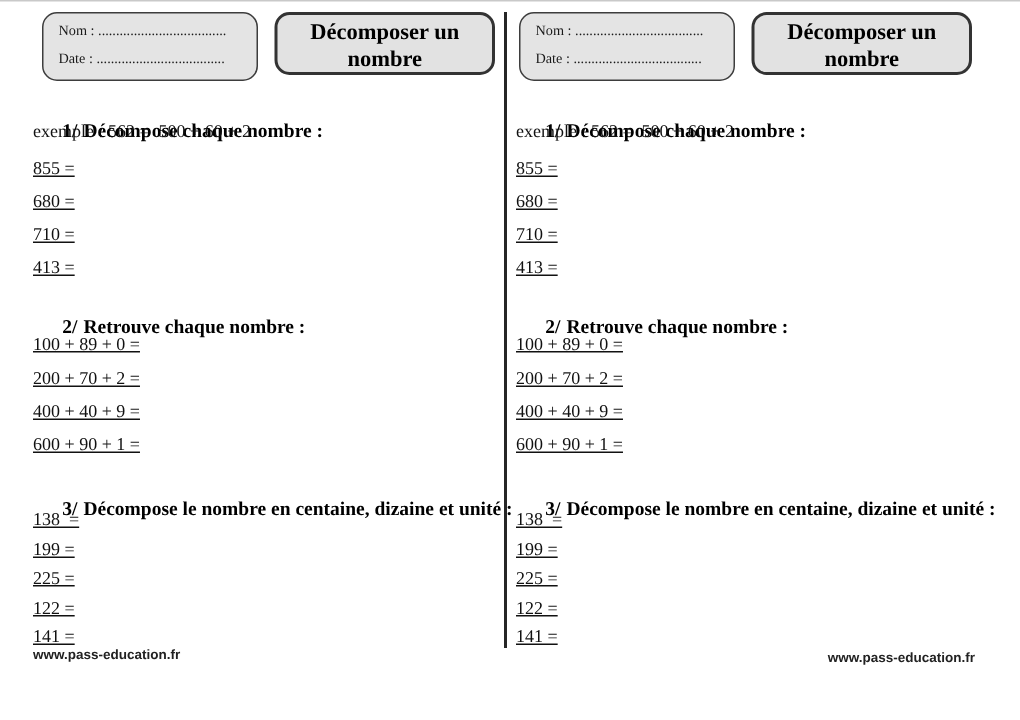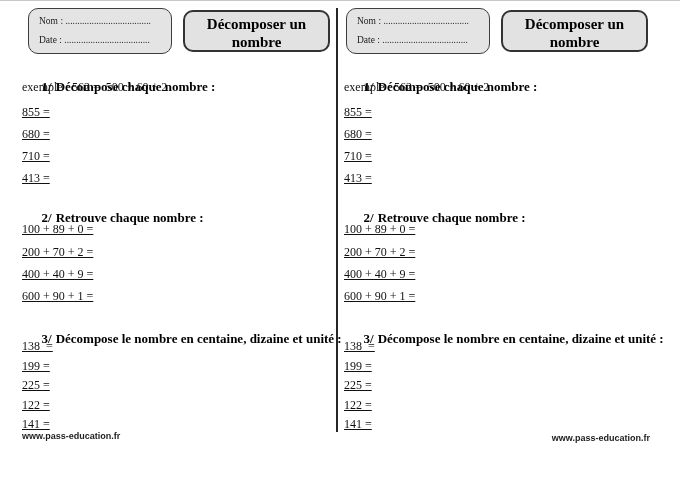--- a/index.html
+++ b/index.html
@@ -7,21 +7,21 @@
     position:relative;width:680px;height:480px;background:#ffffff;
     overflow:hidden;font-family:"Liberation Serif", serif;color:#111;
   }
   .topline{position:absolute;top:0;left:0;width:680px;height:1px;background:#c9c9c9;}
   .divider{position:absolute;left:336px;top:8px;width:2px;height:424px;background:#262626;}
 
   .col{position:absolute;top:0;height:480px;}
   .col--left{left:0;width:337px;}
   .col--right{left:338px;width:342px;}
 
-  .boxes{position:absolute;top:8px;display:flex;gap:11px;align-items:center;}
+  .boxes{position:absolute;top:8px;display:flex;gap:11px;align-items:flex-start;}
   .col--left .boxes{left:28px;}
   .col--right .boxes{left:8px;}
 
   .namebox{
     width:144px;height:46px;box-sizing:border-box;
     background:#e4e4e4;border:1.5px solid #3d3d3d;border-radius:10px;
     padding:7px 0 0 10px;
   }
   .nameline{font-size:9.5px;line-height:10px;margin-bottom:9px;color:#1a1a1a;white-space:nowrap;overflow:hidden;}
 

